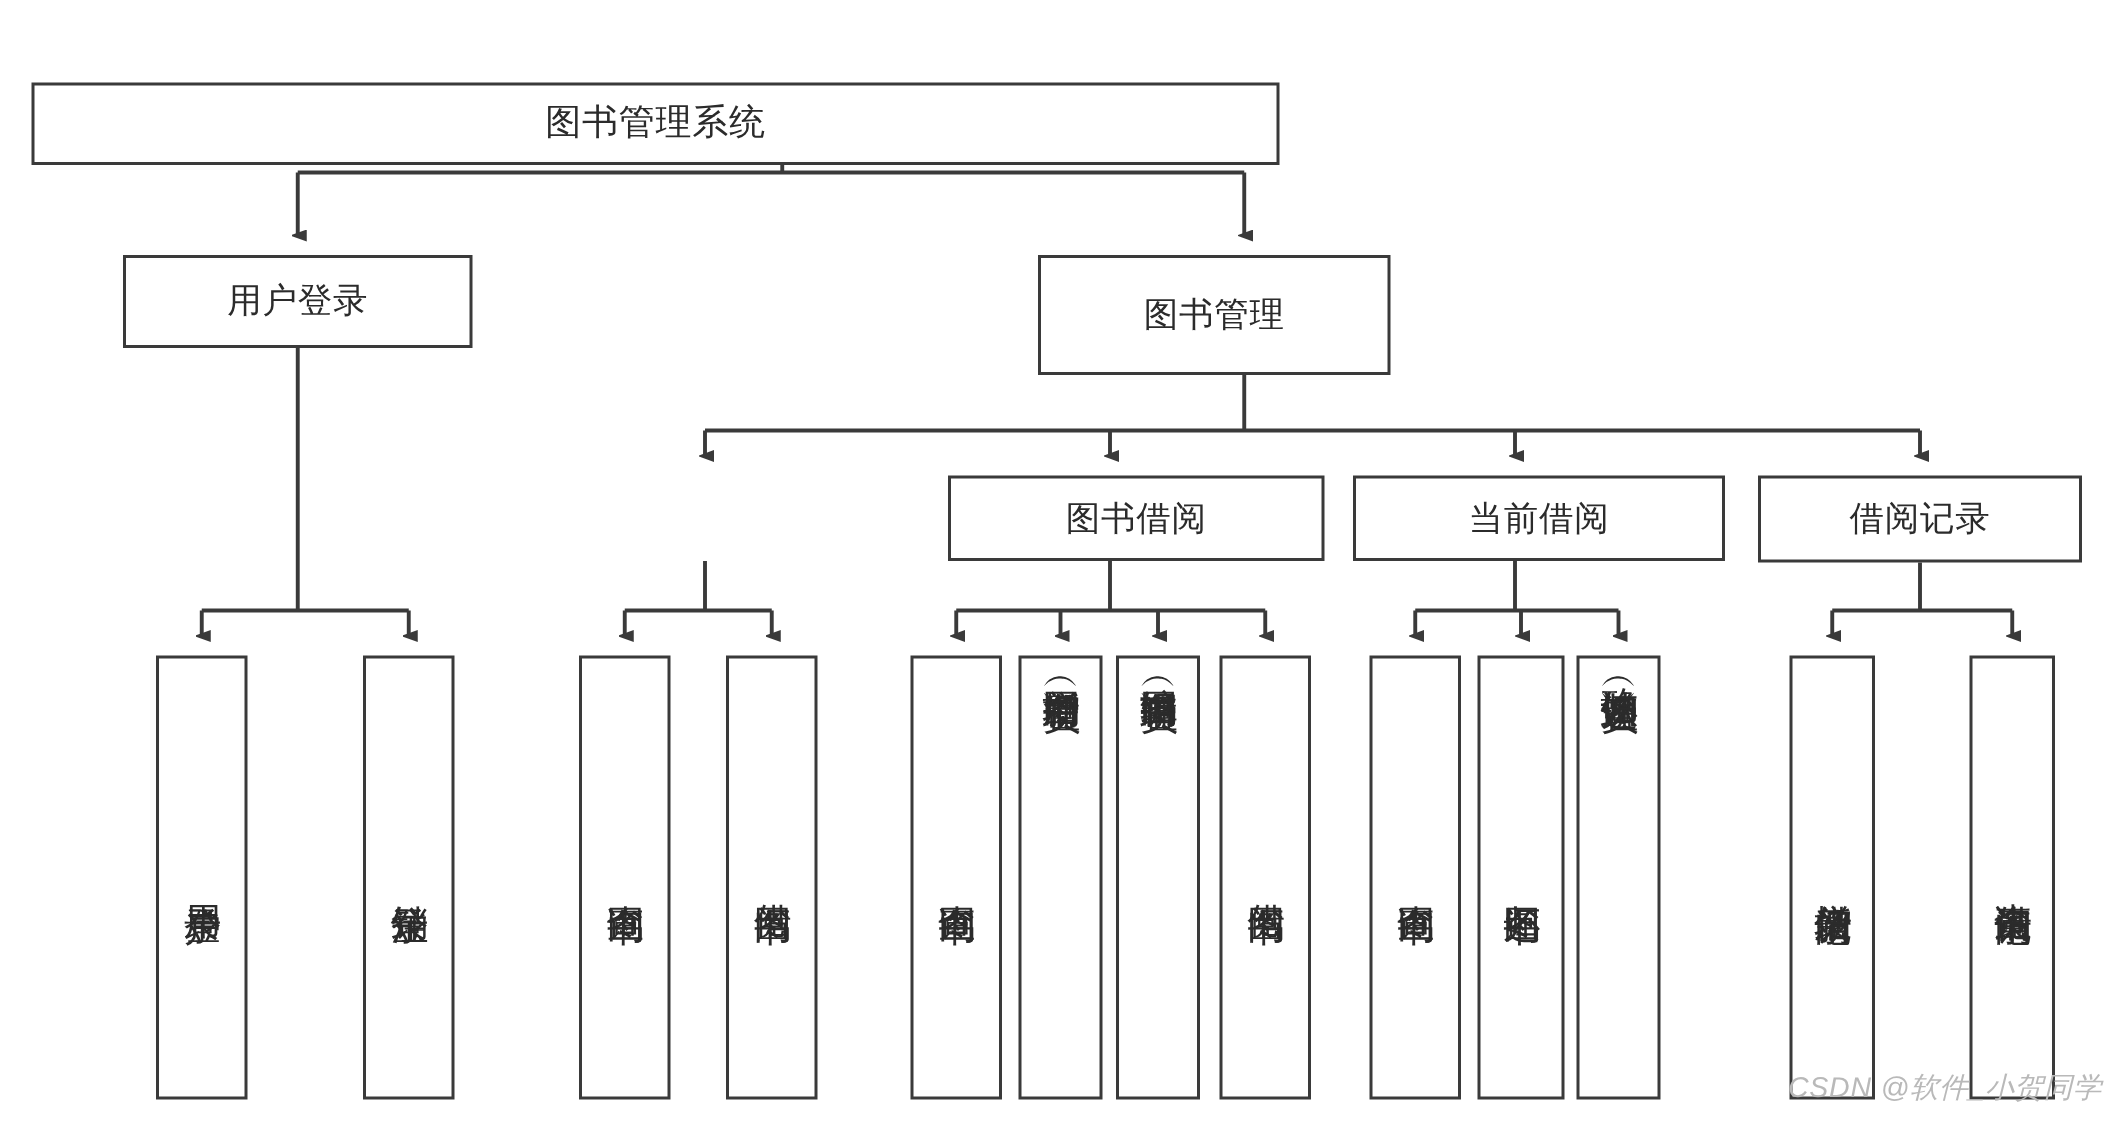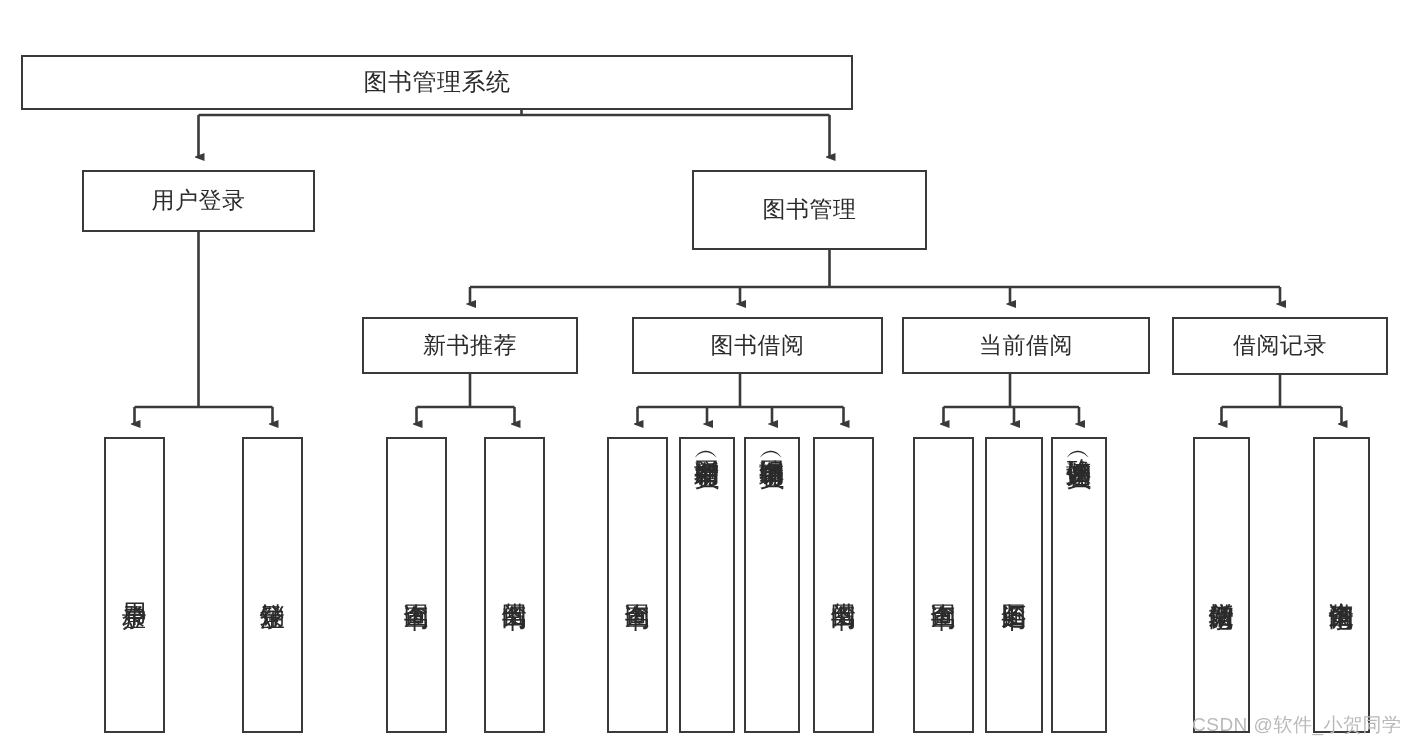--- a/index.html
+++ b/index.html
@@ -127,23 +127,20 @@
     <span class="label">图书管理系统</span>
   </div>
 
   <div class="node horiz" style="left: 82px; top: 170px; width: 233px; height: 62px;">
     <span class="label">用户登录</span>
   </div>
   <div class="node horiz" style="left: 692px; top: 170px; width: 235px; height: 80px;">
     <span class="label">图书管理</span>
   </div>
 
-  <div class="node horiz" style="left: 362px; top: 317px; width: 216px; height: 57px;">
-    <span class="label">新书推荐</span>
-  </div>
   <div class="node horiz" style="left: 632px; top: 317px; width: 251px; height: 57px;">
     <span class="label">图书借阅</span>
   </div>
   <div class="node horiz" style="left: 902px; top: 317px; width: 248px; height: 57px;">
     <span class="label">当前借阅</span>
   </div>
   <div class="node horiz" style="left: 1172px; top: 317px; width: 216px; height: 58px;">
     <span class="label">借阅记录</span>
   </div>
 
@@ -180,15 +177,15 @@
   <div class="node vert" style="left: 1051px; top: 437px; width: 56px; height: 296px;">
     <span class="label">确认归还（管理员）</span>
   </div>
   <div class="node vert center-v" style="left: 1193px; top: 437px; width: 57px; height: 296px;">
     <span class="label">新增借阅记录</span>
   </div>
   <div class="node vert center-v" style="left: 1313px; top: 437px; width: 57px; height: 296px;">
     <span class="label">查询借阅记录</span>
   </div>
 
-  <div class="watermark" style="left: 1192px; top: 712px;">CSDN @软件_小贺同学</div>
+  <div class="watermark" style="left: 1192px; top: 712px; font-style: italic;">CSDN @软件_小贺同学</div>
 
 </div>
 
 </body></html>

